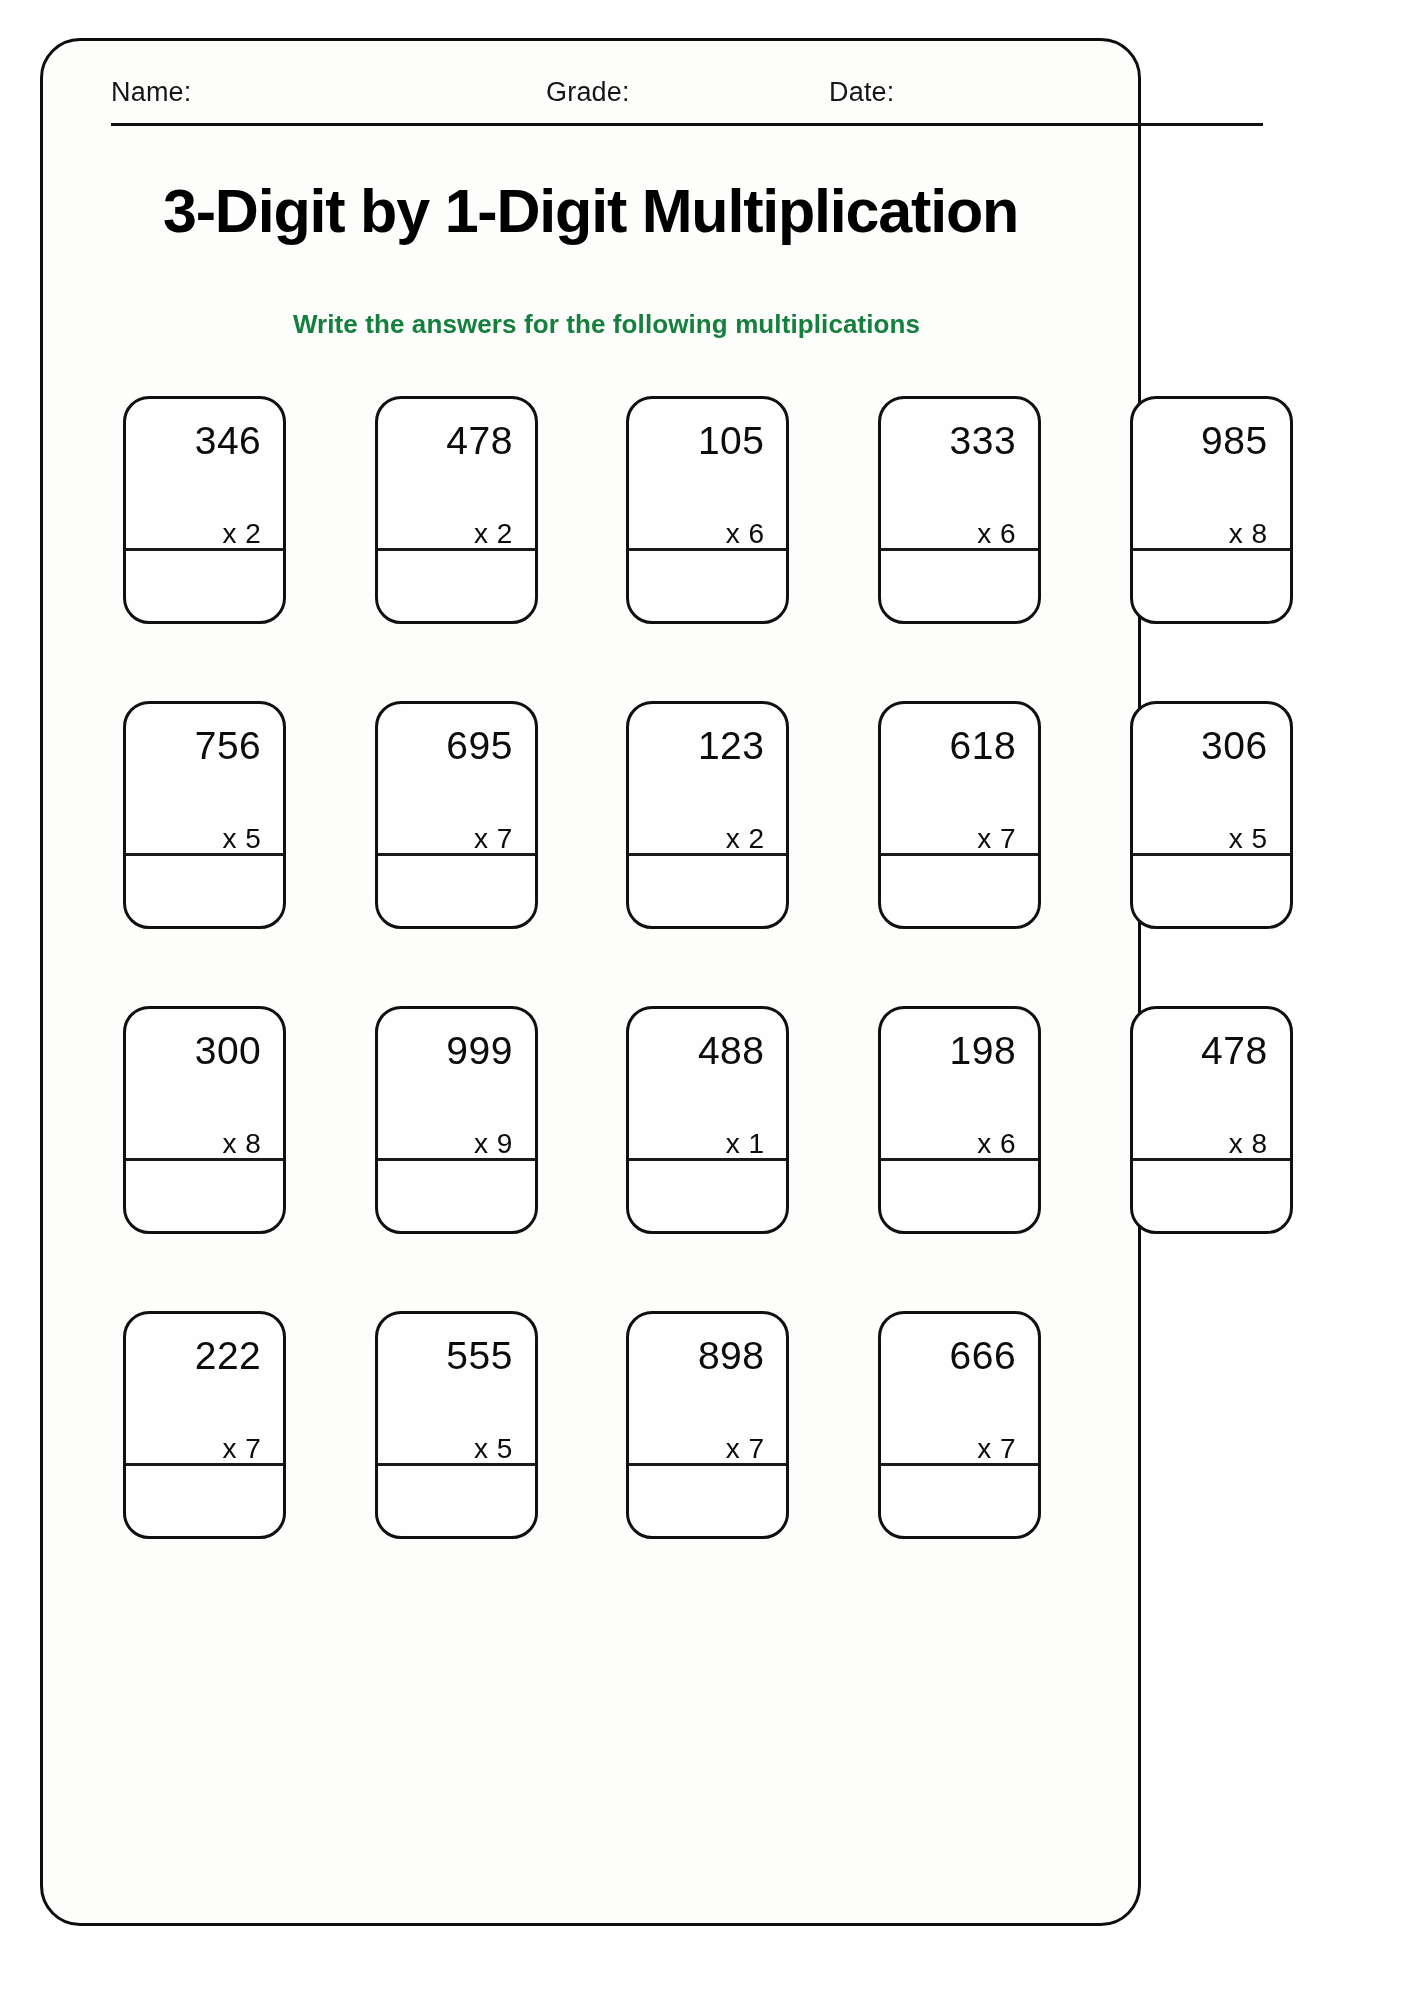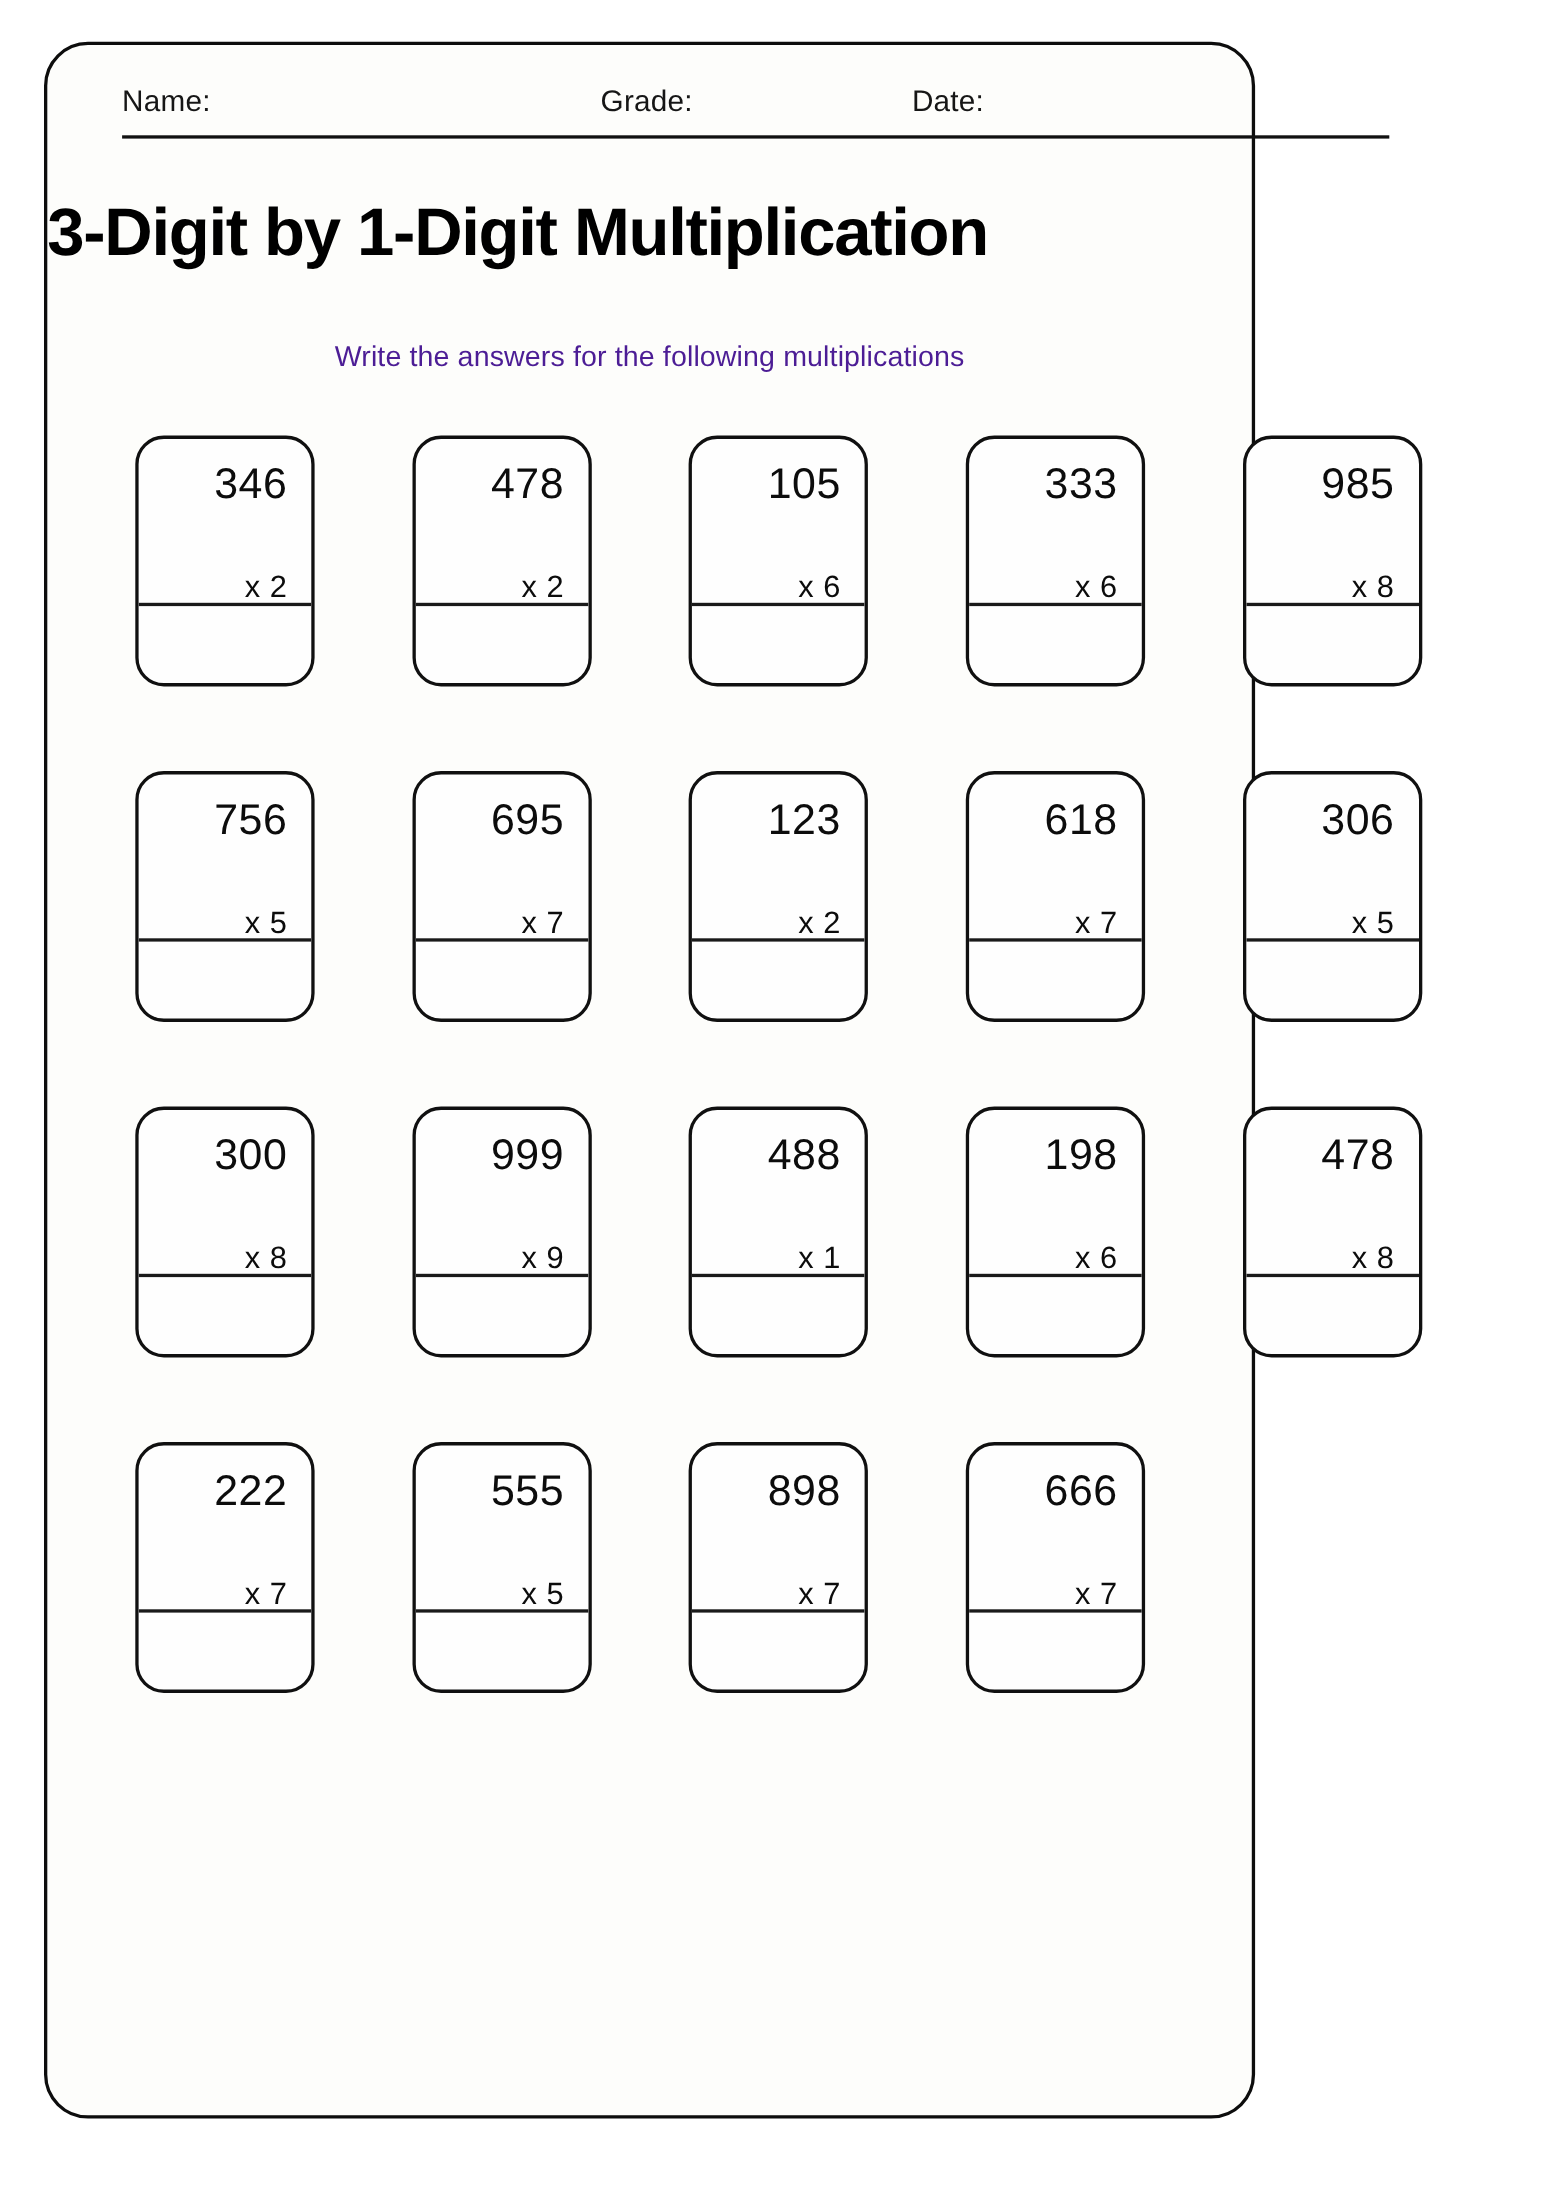--- a/index.html
+++ b/index.html
@@ -56,35 +56,36 @@
     height: 0;
     border-top: 3px solid #111111;
   }
 
   
   .title {
     position: absolute;
     left: 0;
     top: 135px;
     width: 100%;
+    text-align: center;
     font-size: 61px;
     font-weight: 700;
     letter-spacing: -1.2px;
     color: #000000;
     white-space: nowrap;
   }
   .subtitle {
     position: absolute;
-    left: 0;
+    left: 16px;
     top: 268px;
     width: 100%;
     text-align: center;
     font-size: 26px;
-    font-weight: 400;
-    color: #4c1d95;
+    font-weight: 700;
+    color: #15803d;
     letter-spacing: .1px;
   }
 
   
   .grid {
     position: absolute;
     left: 36px;
     top: 355px;
     width: 1258px;
     display: grid;

